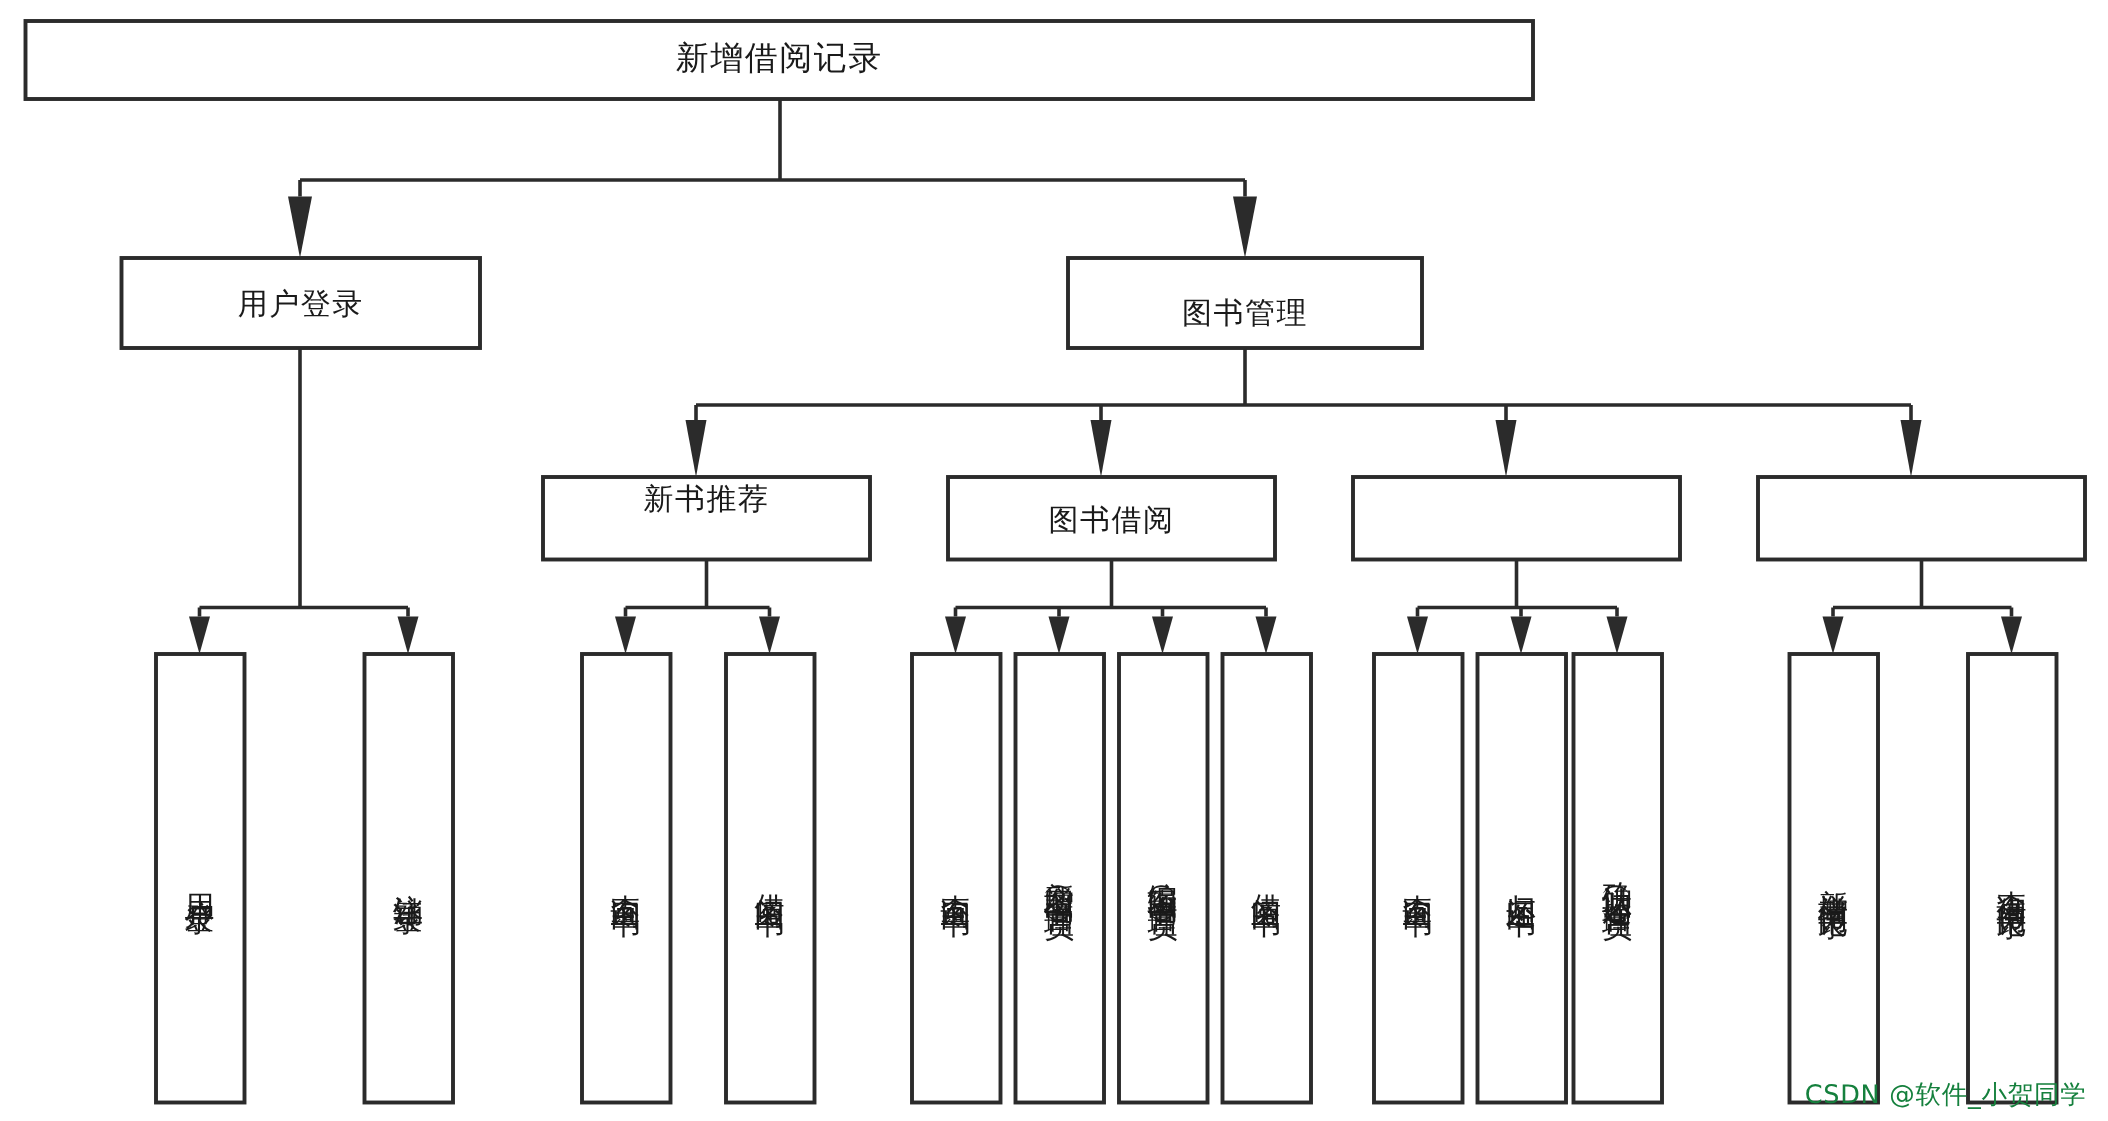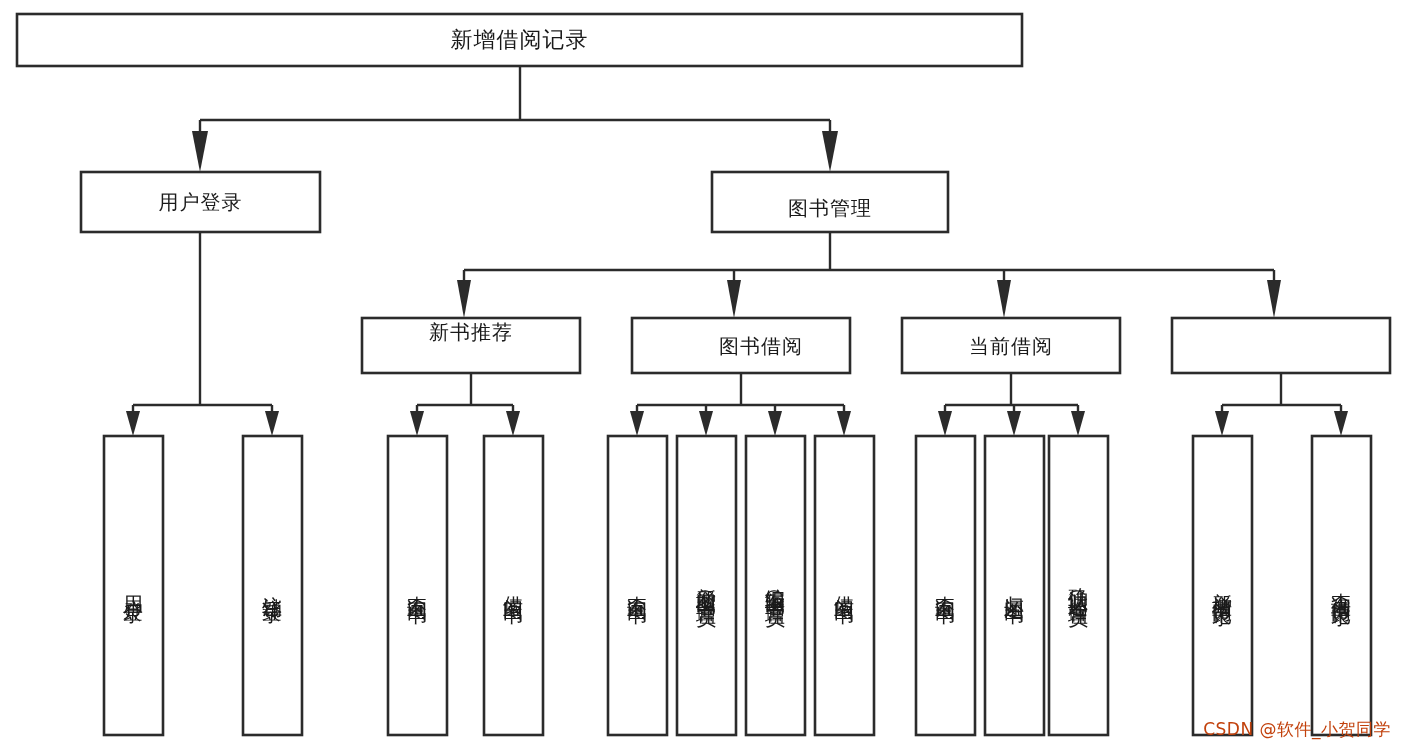--- a/index.html
+++ b/index.html
@@ -67,21 +67,21 @@
     line-height: 1;
     white-space: nowrap;
     letter-spacing: 1px;
     pointer-events: none;
   }
   #watermark {
     position: absolute;
     right: 14px;
     bottom: 6px;
     font-size: 17px;
-    color: #c2410c;
+    color: #15803d;
     letter-spacing: 0.5px;
     font-family: "DejaVu Sans", "Liberation Sans", sans-serif;
     white-space: nowrap;
   }
 </style>
 </head>
 <body>
 
 <div id="chart-root">
 
@@ -175,22 +175,21 @@
       <rect class="node-box" x="1312" y="436" width="59" height="299"></rect>
     </g>
   </svg>
 
   <div class="hlabel-wrap" style="left:17px; top:14px; width:1005px; height:52px; font-size:22px;">新增借阅记录</div>
 
   <div class="hlabel-wrap" style="left:81px; top:172px; width:239px; height:60px;">用户登录</div>
   <div class="hlabel-wrap" style="left:712px; top:172px; width:236px; height:71px;">图书管理</div>
 
   <div class="hlabel-wrap" style="left:362px; top:304px; width:218px; height:55px;">新书推荐</div>
-  <div class="hlabel-wrap" style="left:632px; top:318px; width:218px; height:55px;margin-left:20px;">图书借阅</div>
-  <div class="hlabel-wrap" style="left:902px; top:318px; width:218px; height:55px;">当前借阅</div>
+  <div class="hlabel-wrap" style="left:632px; top:318px; width:218px; height:55px;">图书借阅</div>
 
   <div class="vlabel-wrap" style="left:104px; top:436px; width:59px; height:299px;">用户登录</div>
   <div class="vlabel-wrap" style="left:243px; top:436px; width:59px; height:299px;">注销登录</div>
   <div class="vlabel-wrap" style="left:388px; top:436px; width:59px; height:299px;">查询图书</div>
   <div class="vlabel-wrap" style="left:484px; top:436px; width:59px; height:299px;">借阅图书</div>
   <div class="vlabel-wrap" style="left:608px; top:436px; width:59px; height:299px;">查询图书</div>
   <div class="vlabel-wrap" style="left:677px; top:436px; width:59px; height:299px;">新增图书（管理员）</div>
   <div class="vlabel-wrap" style="left:746px; top:436px; width:59px; height:299px;">编辑图书（管理员）</div>
   <div class="vlabel-wrap" style="left:815px; top:436px; width:59px; height:299px;">借阅图书</div>
   <div class="vlabel-wrap" style="left:916px; top:436px; width:59px; height:299px;">查询图书</div>

